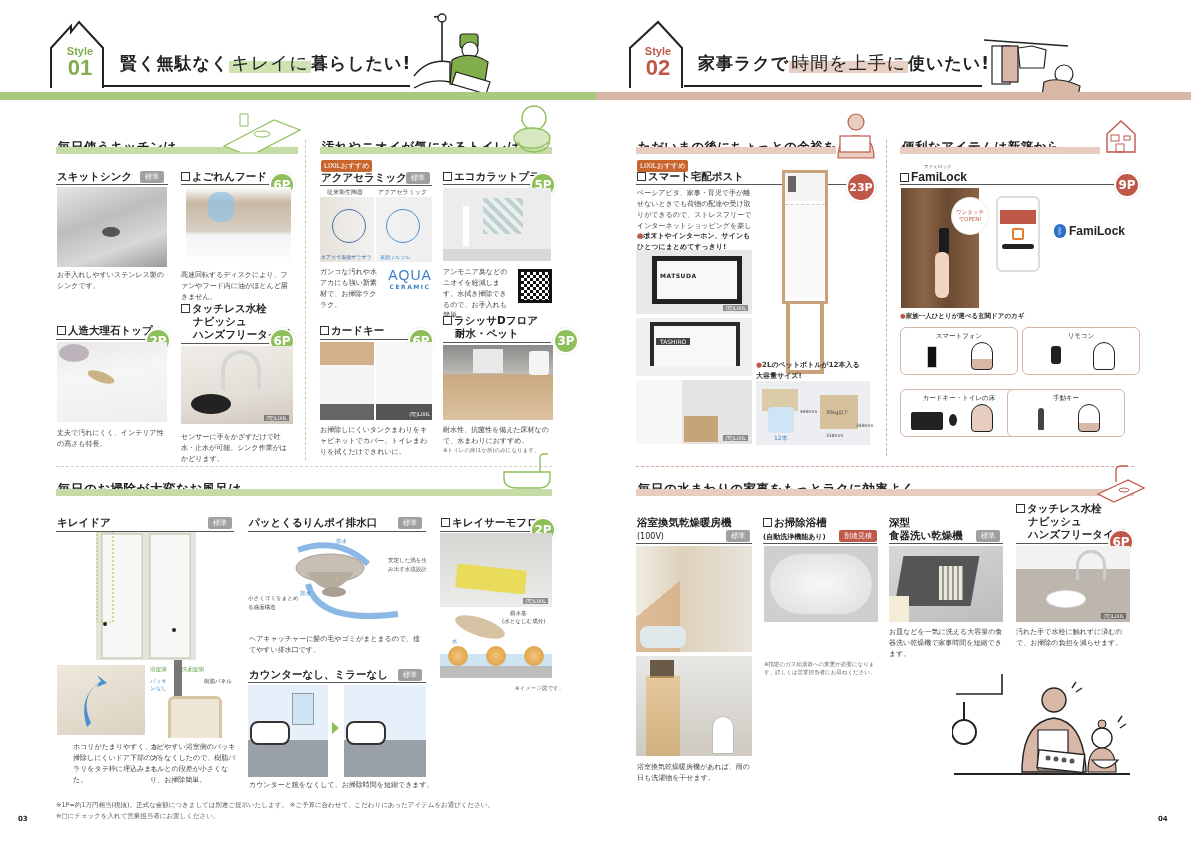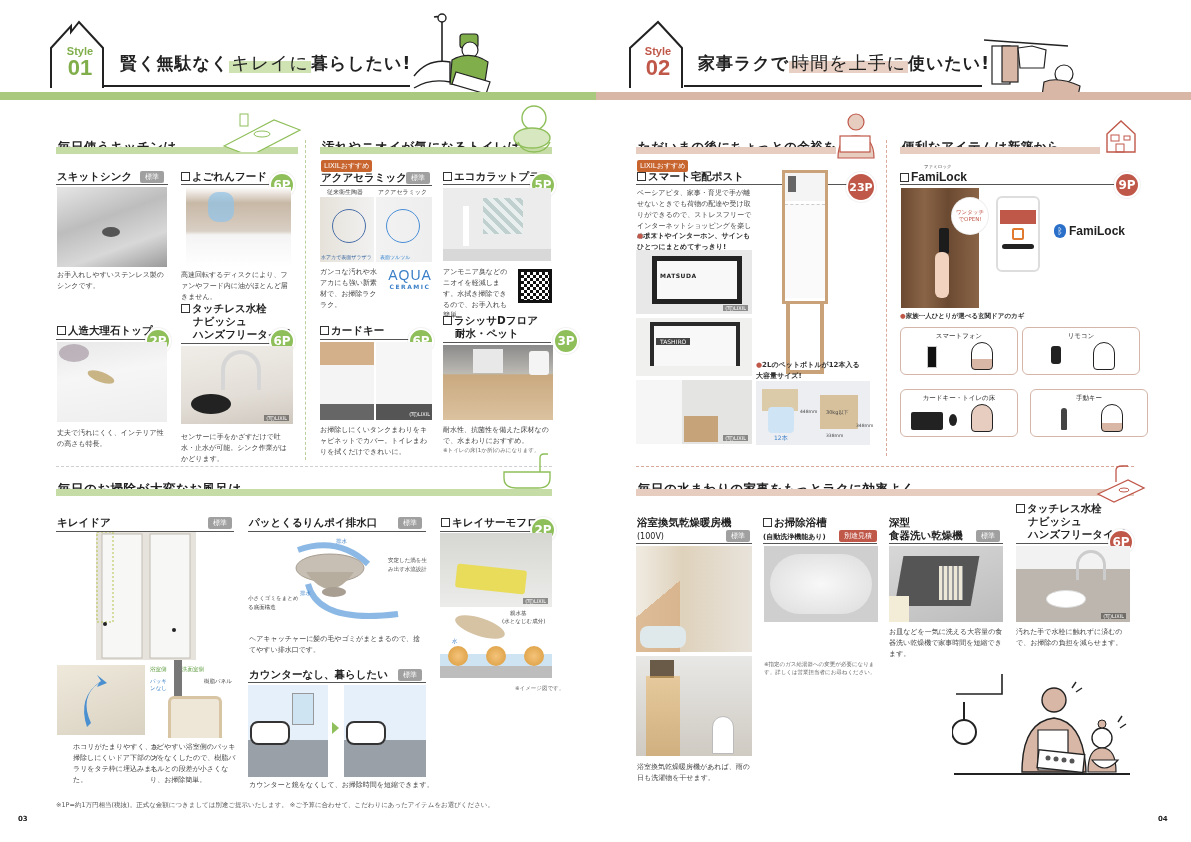--- a/index.html
+++ b/index.html
@@ -223,21 +223,21 @@
       <path d="M58 38 q24 34 48 0" fill="#b6ad9f"></path>
       <ellipse cx="86" cy="58" rx="12" ry="5" fill="#a89e92"></ellipse>
     </svg>
     <div class="lbl-sm" style="left:88px;top:4px;color:#3a7fc8">排水</div>
     <div class="lbl-sm" style="left:52px;top:56px;color:#3a7fc8">排水</div>
     <div class="lbl-sm" style="left:140px;top:22px;width:40px;line-height:1.6">安定した渦を生み出す水流設計</div>
     <div class="lbl-sm" style="left:0;top:60px;width:52px;line-height:1.6">小さくゴミをまとめる底面構造</div>
   </div>
   <div class="desc" style="left:249px;top:634px;width:178px">ヘアキャッチャーに髪の毛やゴミがまとまるので、捨てやすい排水口です。</div>
 
-  <div class="item-title" style="left:249px;top:668px">カウンターなし、暮らしたい</div>
+  <div class="item-title" style="left:249px;top:668px">カウンターなし、ミラーなし</div>
   <div class="tag" style="left:398px;top:669px">標準</div>
   <div class="rule" style="left:248px;top:682px;width:178px"></div>
   <div class="abs" style="left:248px;top:685px;width:80px;height:92px;background:linear-gradient(#e5f0fa 0,#e5f0fa 60%,#9aa0a8 60%)">
     <div class="abs" style="left:44px;top:8px;width:22px;height:32px;background:#cfe4f3;border:1px solid #999"></div>
     <div class="abs" style="left:2px;top:36px;width:40px;height:24px;border:2px solid #333;border-radius:8px;background:#fff"></div>
   </div>
   <div class="abs" style="left:332px;top:722px;width:0;height:0;border-left:7px solid #8fbf5a;border-top:6px solid transparent;border-bottom:6px solid transparent"></div>
   <div class="abs" style="left:344px;top:685px;width:82px;height:92px;background:linear-gradient(#e5f0fa 0,#e5f0fa 60%,#9aa0a8 60%)">
     <div class="abs" style="left:2px;top:36px;width:40px;height:24px;border:2px solid #333;border-radius:8px;background:#fff"></div>
   </div>
@@ -258,20 +258,21 @@
     <div class="abs" style="left:0;top:44px;width:112px;height:24px;background:#cfe4f3"></div>
     <div class="abs" style="left:8px;top:36px;width:20px;height:20px;border-radius:50%;background:radial-gradient(#f4c37a,#d99a3a)"></div>
     <div class="abs" style="left:46px;top:36px;width:20px;height:20px;border-radius:50%;background:radial-gradient(#f4c37a,#d99a3a)"></div>
     <div class="abs" style="left:84px;top:36px;width:20px;height:20px;border-radius:50%;background:radial-gradient(#f4c37a,#d99a3a)"></div>
     <div class="abs" style="left:0;top:56px;width:112px;height:12px;background:#bdbdbd"></div>
   </div>
   <div class="note" style="left:515px;top:684px">※イメージ図です。</div>
 
   <div class="foot" style="left:56px;top:800px;width:540px">
     <div>※1P=約1万円相当(税抜)。正式な金額につきましては別途ご提示いたします。 ※ご予算に合わせて、こだわりにあったアイテムをお選びください。</div>
+    <div>※□にチェックを入れて営業担当者にお渡しください。</div>
   </div>
   <div class="pgno" style="left:18px;top:815px">03</div>
 </div>
 
 <div class="abs" style="left:596px;top:0;width:595px;height:842px">
 
   <div class="abs" style="left:32px;top:18px;width:58px;height:72px">
     <svg width="58" height="72" viewBox="0 0 58 72">
         <polyline points="2,70 2,30 30,4 54,30 54,70" fill="none" stroke="#222" stroke-width="2"></polyline>
       </svg>
@@ -389,21 +390,21 @@
       <div class="kl">スマートフォン</div>
       <div class="abs" style="left:26px;top:18px;width:10px;height:22px;background:#111;border:1px solid #ccc"></div>
       <div class="abs" style="left:70px;top:14px;width:22px;height:28px;border-radius:11px 11px 4px 4px;border:1.2px solid #222;background:linear-gradient(#fff 60%,#d9b7a6 60%)"></div>
     </div>
   <div class="keycard" style="left:304px;top:389px">
       <div class="kl">カードキー・トイレの床</div>
       <div class="abs" style="left:10px;top:22px;width:32px;height:18px;background:#222;border-radius:2px"></div>
       <div class="abs" style="left:48px;top:24px;width:8px;height:12px;background:#222;border-radius:50%"></div>
       <div class="abs" style="left:70px;top:14px;width:22px;height:28px;border-radius:11px 11px 4px 4px;border:1.2px solid #222;background:#e6cdbf"></div>
     </div>
-  <div class="keycard" style="left:434px;top:389px">
+  <div class="keycard" style="left:411px;top:389px">
       <div class="kl">手動キー</div>
       <div class="abs" style="left:30px;top:18px;width:6px;height:22px;background:#444;border-radius:3px 3px 1px 1px"></div>
       <div class="abs" style="left:70px;top:14px;width:22px;height:28px;border-radius:11px 11px 4px 4px;border:1.2px solid #222;background:linear-gradient(#fff 70%,#d9b7a6 70%)"></div>
     </div>
 
   <div class="doth" style="left:40px;top:466px;width:498px;border-top-color:#d9a898"></div>
 
   <div class="sec-title" style="left:40px;top:480px">毎日の水まわりの家事をもっとラクに効率よく</div>
   <div class="sec-bar" style="left:40px;top:489px;width:498px;background:#e6cdbf"></div>
   <div class="abs" style="left:500px;top:462px;width:50px;height:42px">

